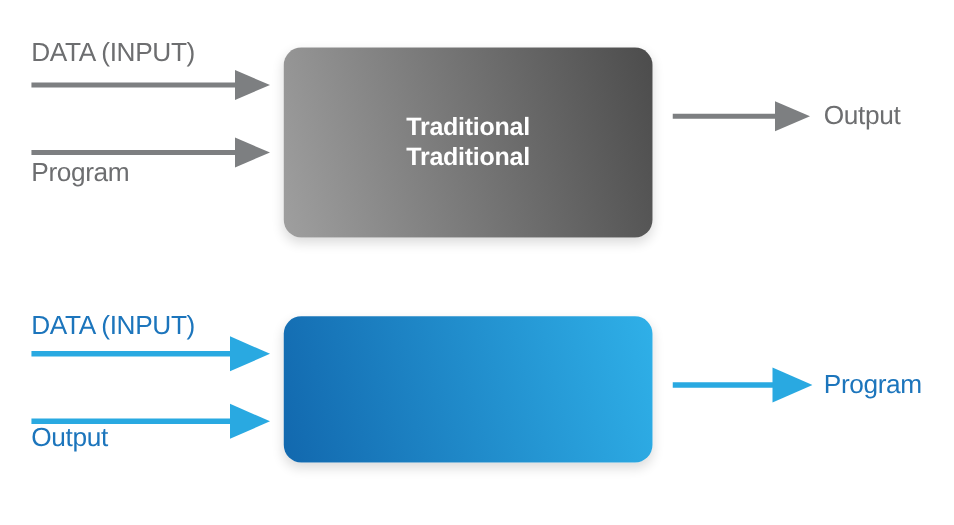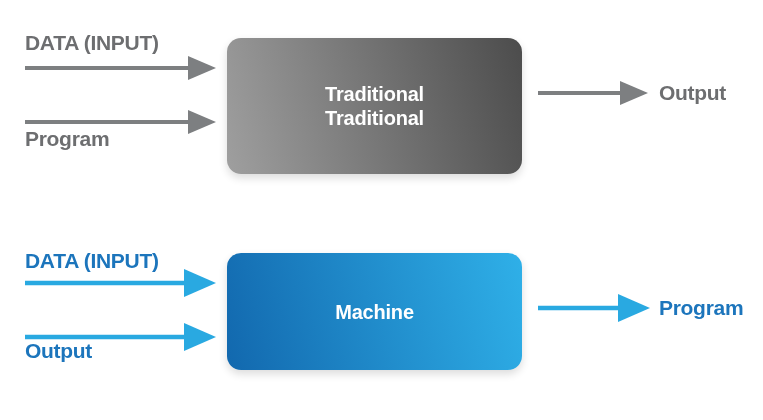--- a/index.html
+++ b/index.html
@@ -12,35 +12,35 @@
     position: relative;
     width: 763px;
     height: 420px;
     background: var(--background, #ffffff);
     overflow: hidden;
   }
   .abs { position: absolute; }
 
   .label {
     font-size: 21px;
-    font-weight: bold;
+    font-weight: normal;
     letter-spacing: -0.3px;
     line-height: 21px;
     white-space: nowrap;
   }
   .label.gray { color: var(--gray-text, #6d6e70); }
   .label.blue { color: var(--blue-text, #1c75bc); }
 
   .arrow { display: block; }
   .arrow.gray { color: var(--gray-arrow, #7d7f81); }
   .arrow.blue { color: var(--blue-arrow, #29a9e1); }
 
   .box {
     width: 295px;
-    height: 136px;
+    height: 152px;
     border-radius: 14px;
     display: flex;
     align-items: center;
     justify-content: center;
     text-align: center;
     color: var(--box-text, #ffffff);
     font-size: 20px;
     font-weight: bold;
     letter-spacing: -0.2px;
     line-height: 1.2;
@@ -101,21 +101,20 @@
 
     <svg class="abs arrow blue" style="left:25px; top:322px;" width="191" height="30" viewBox="0 0 191 30">
       <line x1="0" y1="15" x2="163" y2="15" stroke="currentColor" stroke-width="4.5"></line>
       <polygon points="159,1 191,15 159,29" fill="currentColor"></polygon>
     </svg>
 
     <div class="abs label blue" style="left:25px; top:340px;">Output</div>
 
     <div class="abs box blue" style="left:227px; top:253px;">
       <div>
-        <div>Machine</div>
       </div>
     </div>
 
     <svg class="abs arrow blue" style="left:538px; top:293px;" width="112" height="30" viewBox="0 0 112 30">
       <line x1="0" y1="15" x2="82" y2="15" stroke="currentColor" stroke-width="4.5"></line>
       <polygon points="80,1 112,15 80,29" fill="currentColor"></polygon>
     </svg>
 
     <div class="abs label blue" style="left:659px; top:297px;">Program</div>
   </div>

